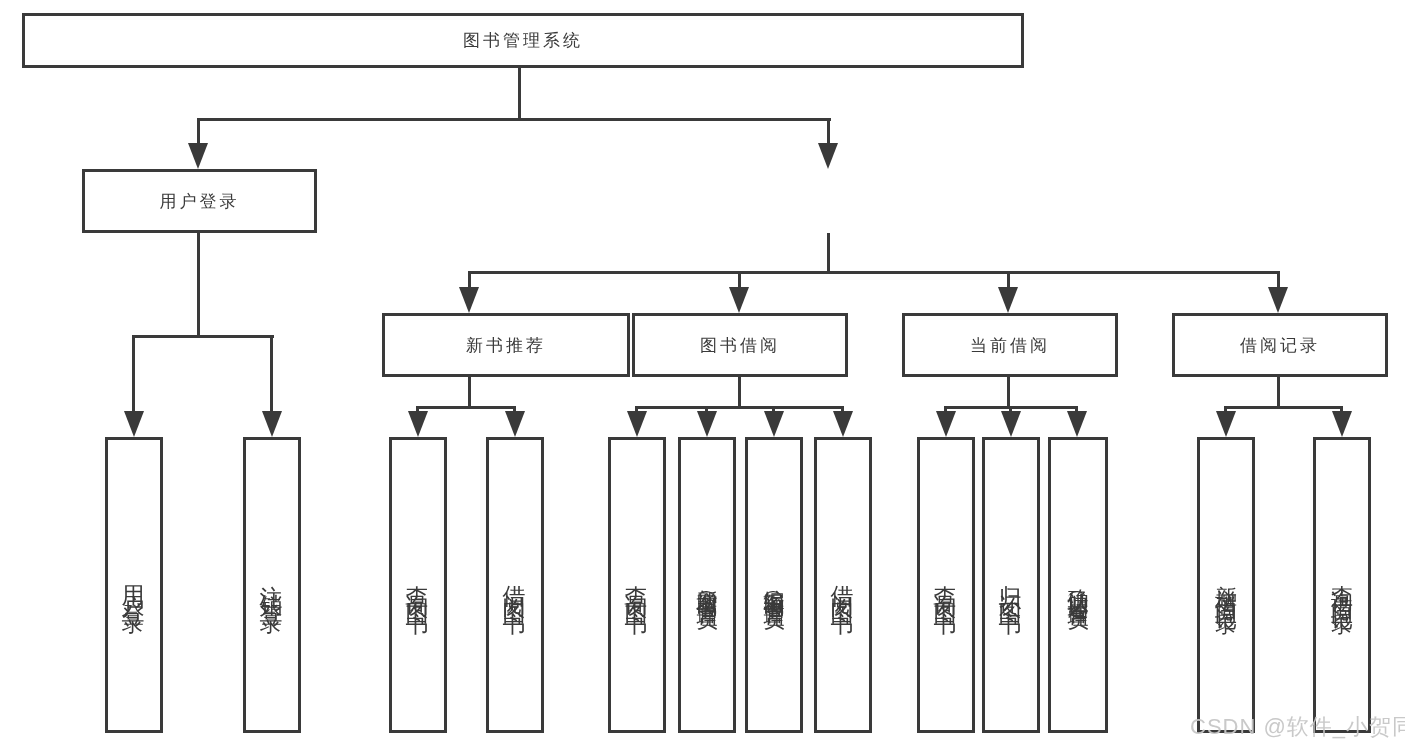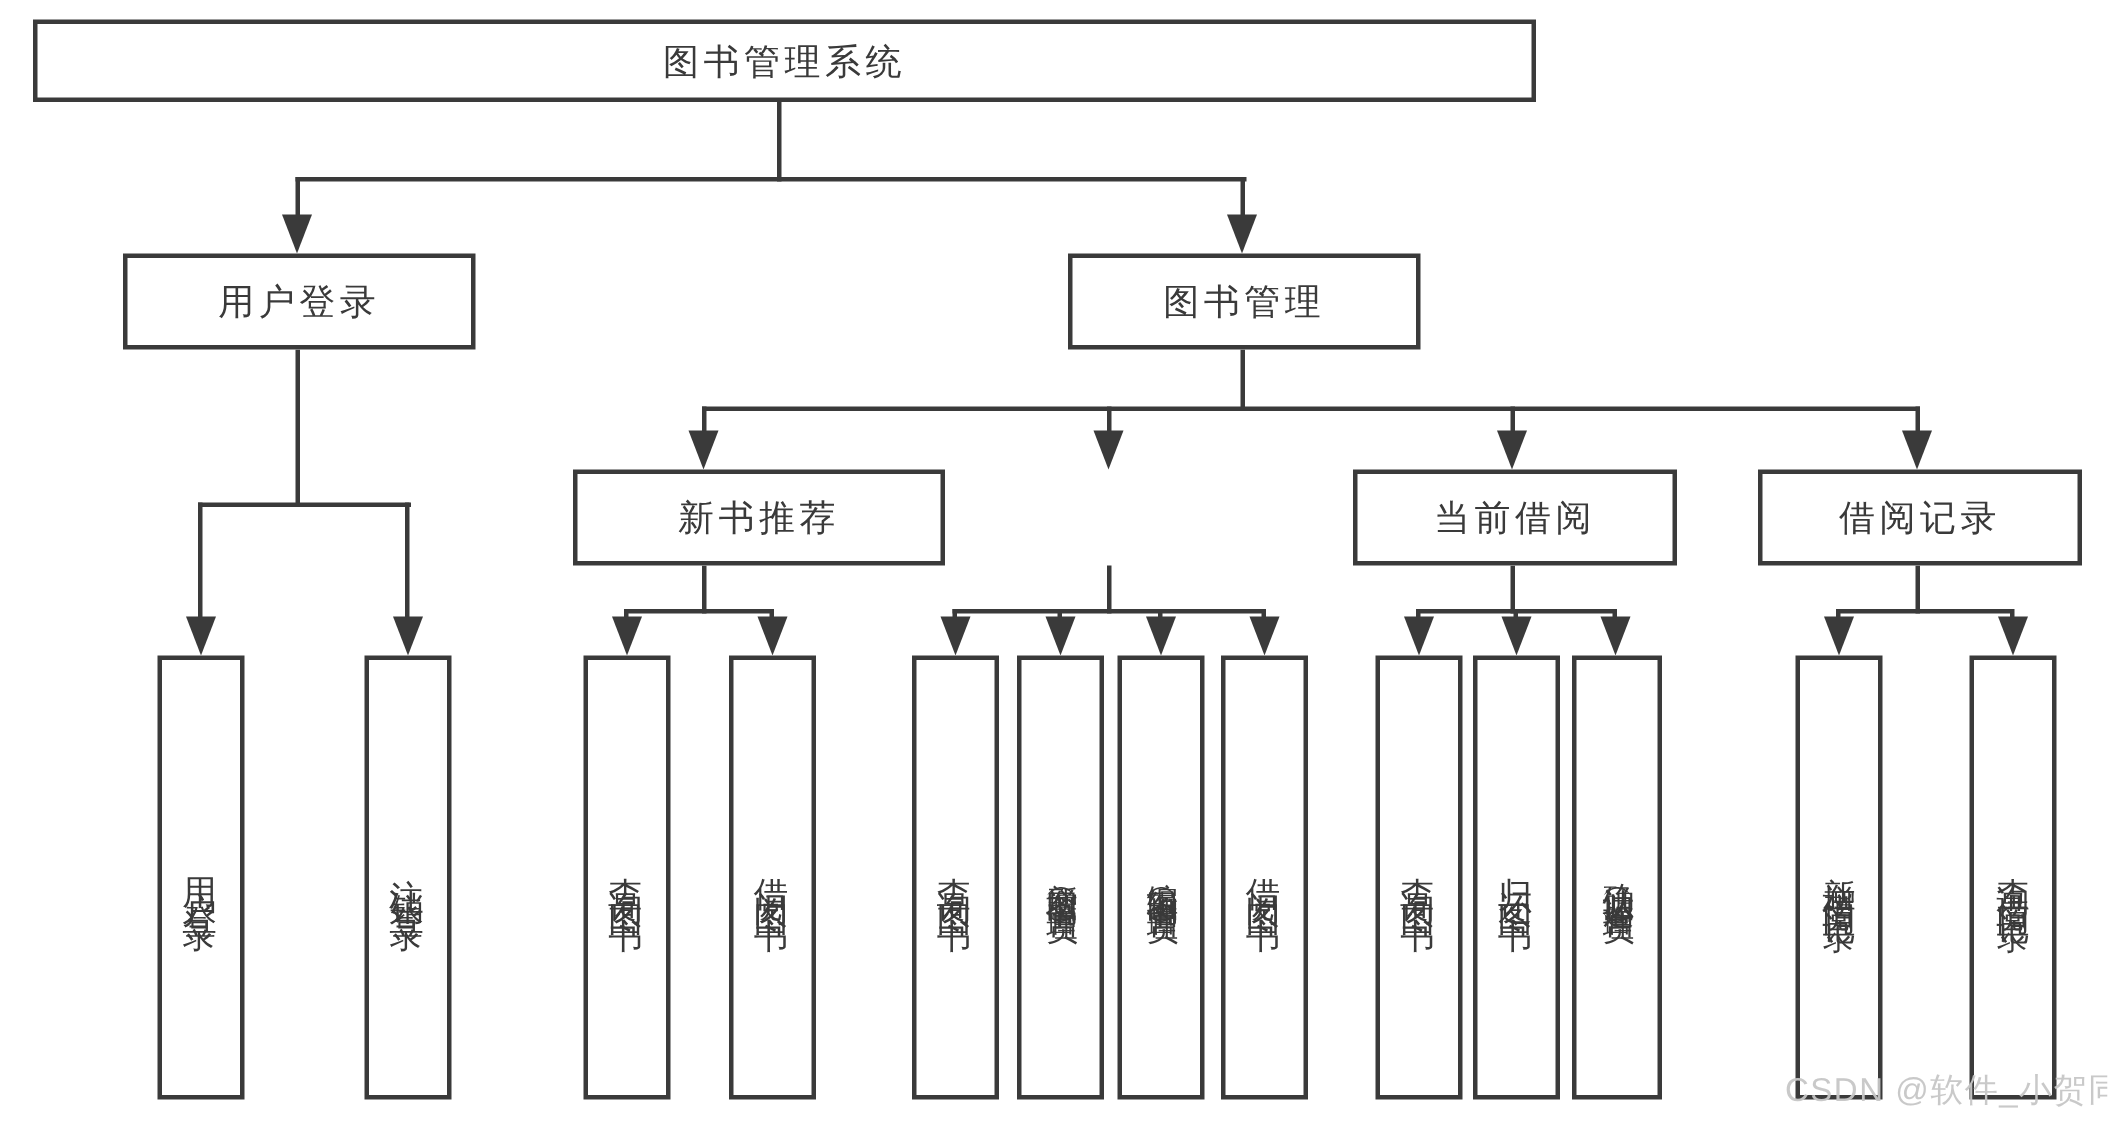--- a/index.html
+++ b/index.html
@@ -29,21 +29,21 @@
   }
   
   .box {
     position: absolute;
     box-sizing: border-box;
     border: 3px solid #3a3a3a;
     background: #ffffff;
     display: flex;
     align-items: center;
     justify-content: center;
-    font-size: 24px;
+    font-size: 17px;
     letter-spacing: 3px;
     color: #3a3a3a;
     white-space: nowrap;
   }
   
   .vbox {
     position: absolute;
     box-sizing: border-box;
     top: 437px;
     width: 58px;
@@ -130,23 +130,23 @@
   <div class="arrow" style="left:833px;top:411px"></div>
   <div class="arrow" style="left:936px;top:411px"></div>
   <div class="arrow" style="left:1001px;top:411px"></div>
   <div class="arrow" style="left:1067px;top:411px"></div>
   <div class="arrow" style="left:1216px;top:411px"></div>
   <div class="arrow" style="left:1332px;top:411px"></div>
 
   <div class="box" style="left:22px;top:13px;width:1002px;height:55px">图书管理系统</div>
 
   <div class="box" style="left:82px;top:169px;width:235px;height:64px">用户登录</div>
-  <div class="box" style="left:712px;top:169px;width:235px;height:64px">图书管理</div>
 
   <div class="box" style="left:382px;top:313px;width:248px;height:64px">新书推荐</div>
+  <div class="box" style="left:632px;top:313px;width:216px;height:64px">图书借阅</div>
   <div class="box" style="left:1172px;top:313px;width:216px;height:64px">借阅记录</div>
   <div class="box" style="left:902px;top:313px;width:216px;height:64px">当前借阅</div>
 
   <div class="vbox" style="left:105px">用户登录</div>
   <div class="vbox" style="left:243px">注销登录</div>
 
   <div class="vbox" style="left:389px">查询图书</div>
   <div class="vbox" style="left:486px">借阅图书</div>
 
   <div class="vbox" style="left:608px">查询图书</div>

